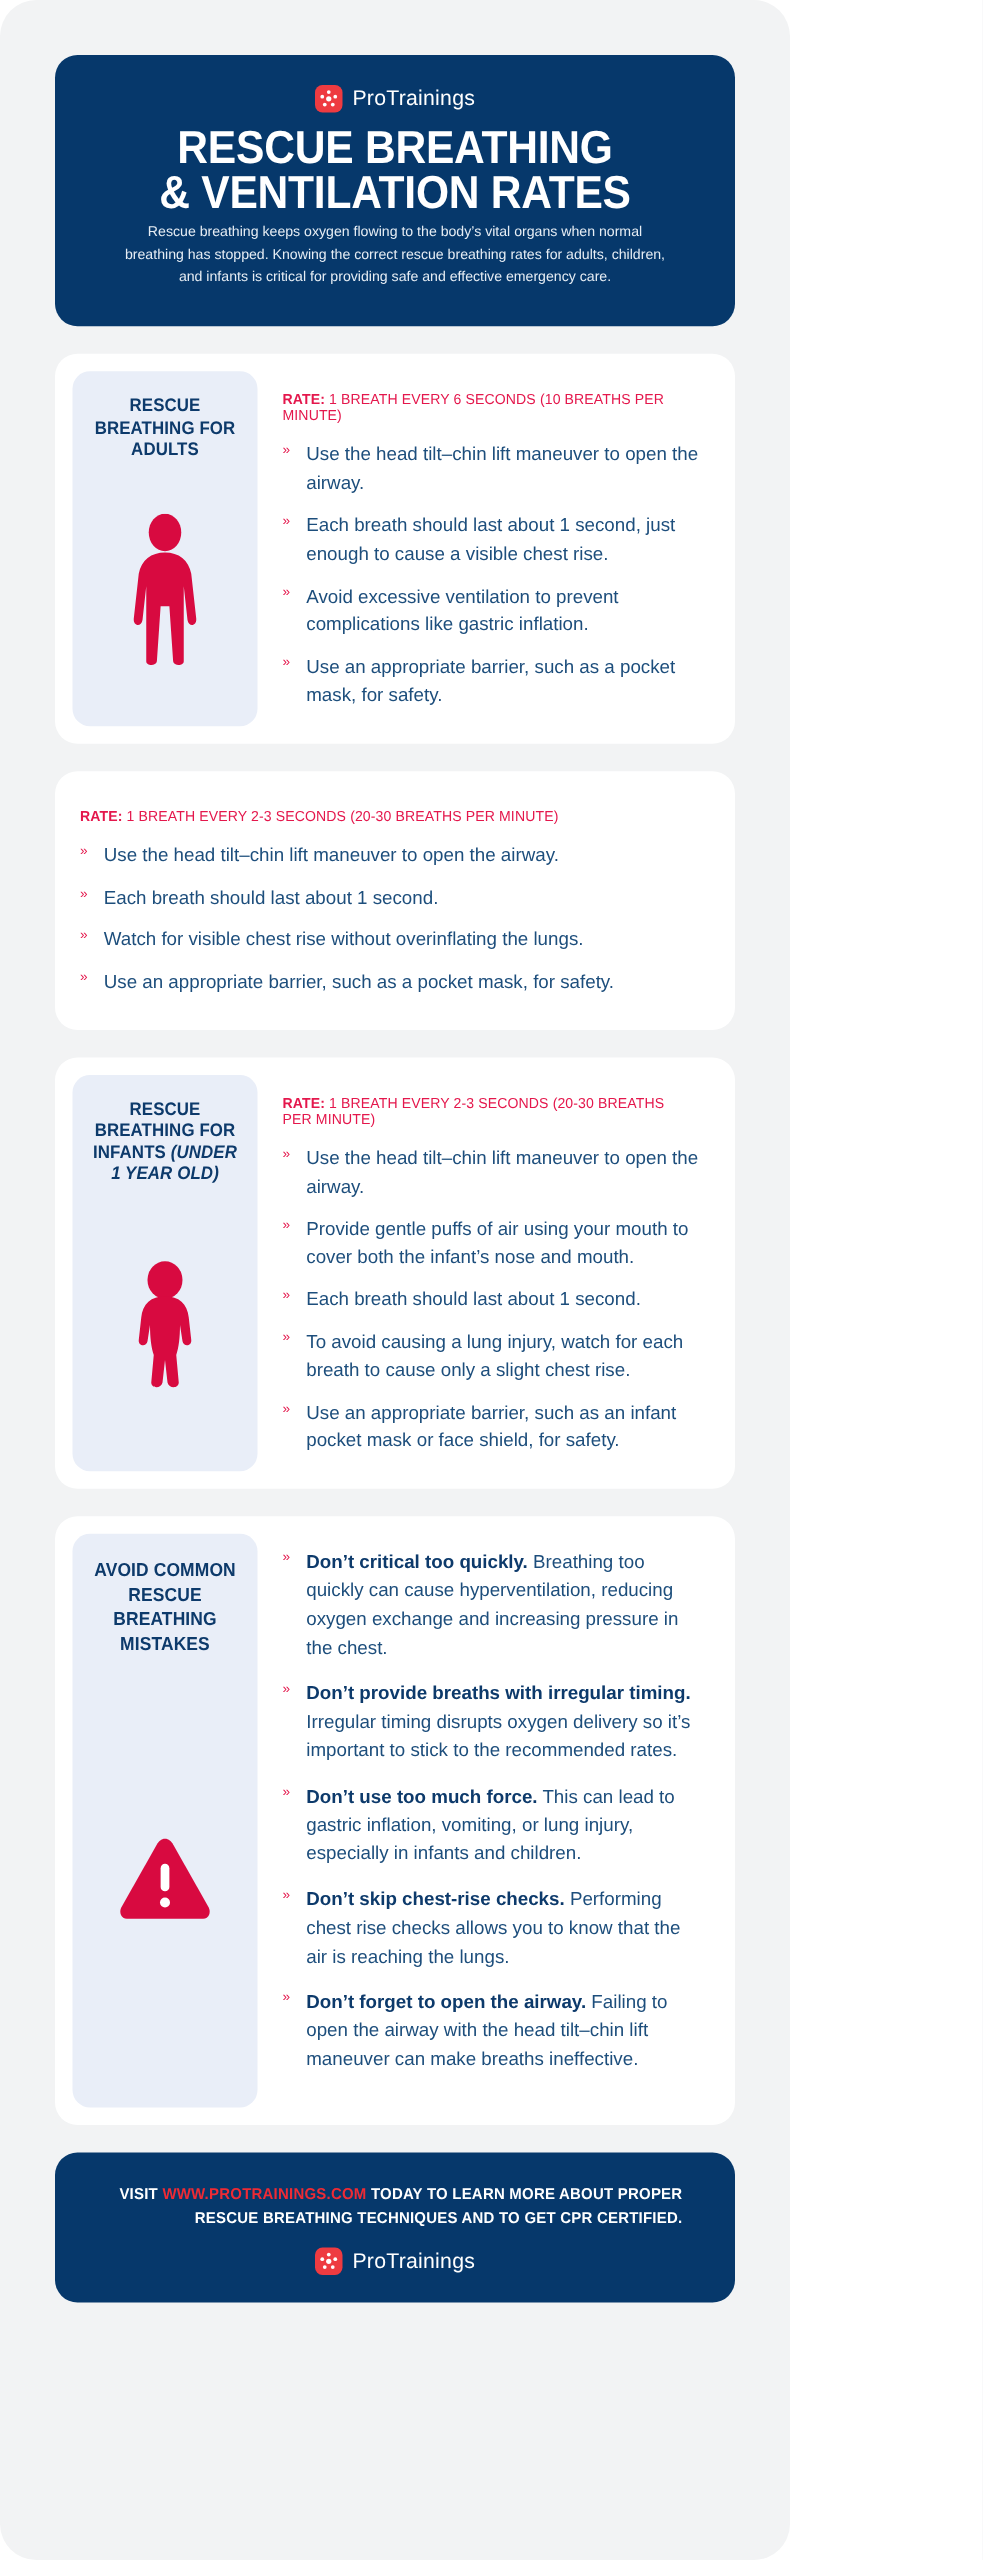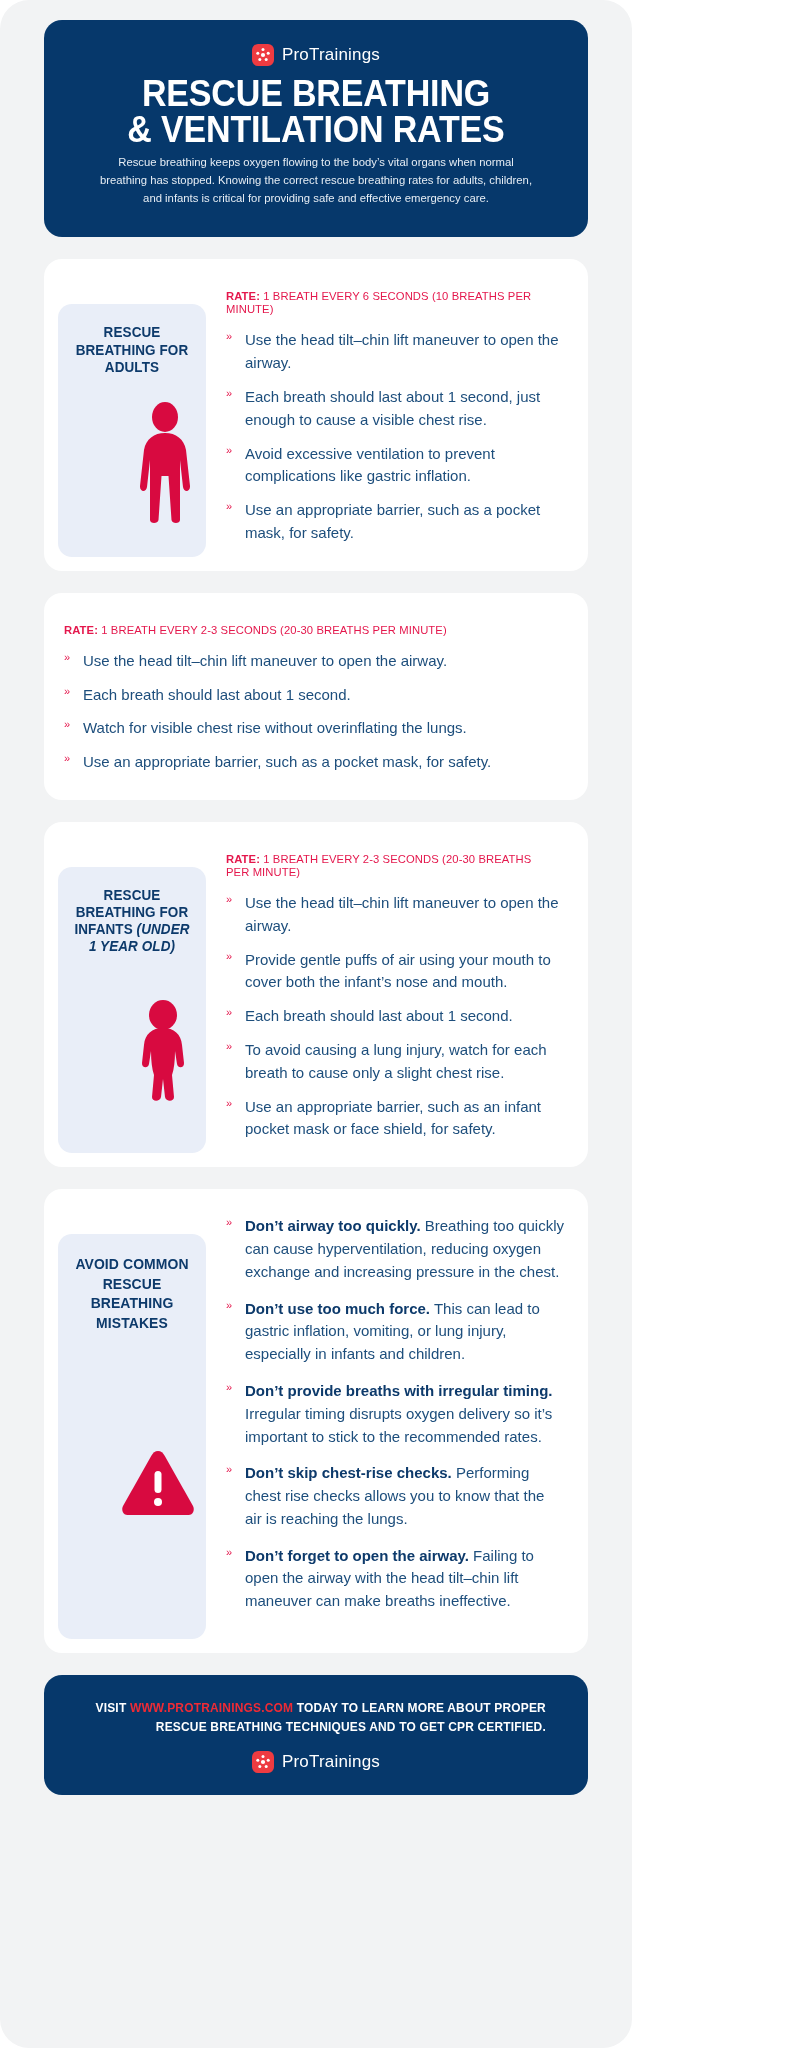--- a/index.html
+++ b/index.html
@@ -11,21 +11,21 @@
     background: #ffffff;
     font-family: "Liberation Sans", sans-serif;
     overflow: hidden;
   }
 
   .page {
     width: 632px;
     height: 2048px;
     background: #f2f3f4;
     border-radius: 29px;
-    padding: 20px 44px 50px 44px;
+    padding: 44px 44px 50px 44px;
     position: relative;
   }
 
   
   .header {
     background: #06386b;
     border-radius: 18px;
     padding: 24px 34px 30px 34px;
     text-align: center;
   }
@@ -81,22 +81,21 @@
     align-items: stretch;
   }
   .card-side {
     background: #e9eef8;
     border-radius: 14px;
     width: 148px;
     flex: none;
     padding: 20px 10px 16px 10px;
     display: flex;
     flex-direction: column;
-    align-items: flex-end;
-    margin-top: 31px;
+    align-items: center;
   }
   .side-title {
     color: #0d3a6b;
     font-size: 14.5px;
     line-height: 1.18;
     font-weight: 700;
     text-align: center;
     letter-spacing: 0.1px;
     transform: scaleX(0.93);
   }
@@ -268,23 +267,23 @@
       <div class="figure">
         <svg class="fig" width="76" height="68" viewBox="0 0 76 68">
           <path d="M38 2 C41 2 43 4 44.5 6.5 L73 57 C75 61 73 66 68.5 66 L7.5 66 C3 66 1 61 3 57 L31.5 6.5 C33 4 35 2 38 2 Z" fill="#d80a40"></path>
           <rect x="34.5" y="22" width="7" height="22" rx="3.5" fill="#ffffff"></rect>
           <circle cx="38" cy="53" r="4" fill="#ffffff"></circle>
         </svg>
       </div>
     </div>
     <div class="card-body">
       <ul class="bullets">
-        <li><b>Don’t airway too quickly.</b><span> Breathing too quickly can cause hyperventilation, reducing oxygen exchange and increasing pressure in the chest.</span></li>
+        <li><b>Don’t critical too quickly.</b><span> Breathing too quickly can cause hyperventilation, reducing oxygen exchange and increasing pressure in the chest.</span></li>
+        <li><b>Don’t provide breaths with irregular timing.</b><span> Irregular timing disrupts oxygen delivery so it’s important to stick to the recommended rates.</span></li>
         <li><b>Don’t use too much force.</b><span> This can lead to gastric inflation, vomiting, or lung injury, especially in infants and children.</span></li>
-        <li><b>Don’t provide breaths with irregular timing.</b><span> Irregular timing disrupts oxygen delivery so it’s important to stick to the recommended rates.</span></li>
         <li><b>Don’t skip chest-rise checks.</b><span> Performing chest rise checks allows you to know that the air is reaching the lungs.</span></li>
         <li><b>Don’t forget to open the airway.</b><span> Failing to open the airway with the head tilt–chin lift maneuver can make breaths ineffective.</span></li>
       </ul>
     </div>
   </div>
 
   <div class="footer">
     <div class="footer-text">
       <span>VISIT </span><span class="url">WWW.PROTRAININGS.COM</span><span> TODAY TO LEARN MORE ABOUT PROPER RESCUE BREATHING TECHNIQUES AND TO GET CPR CERTIFIED.</span>
     </div>

